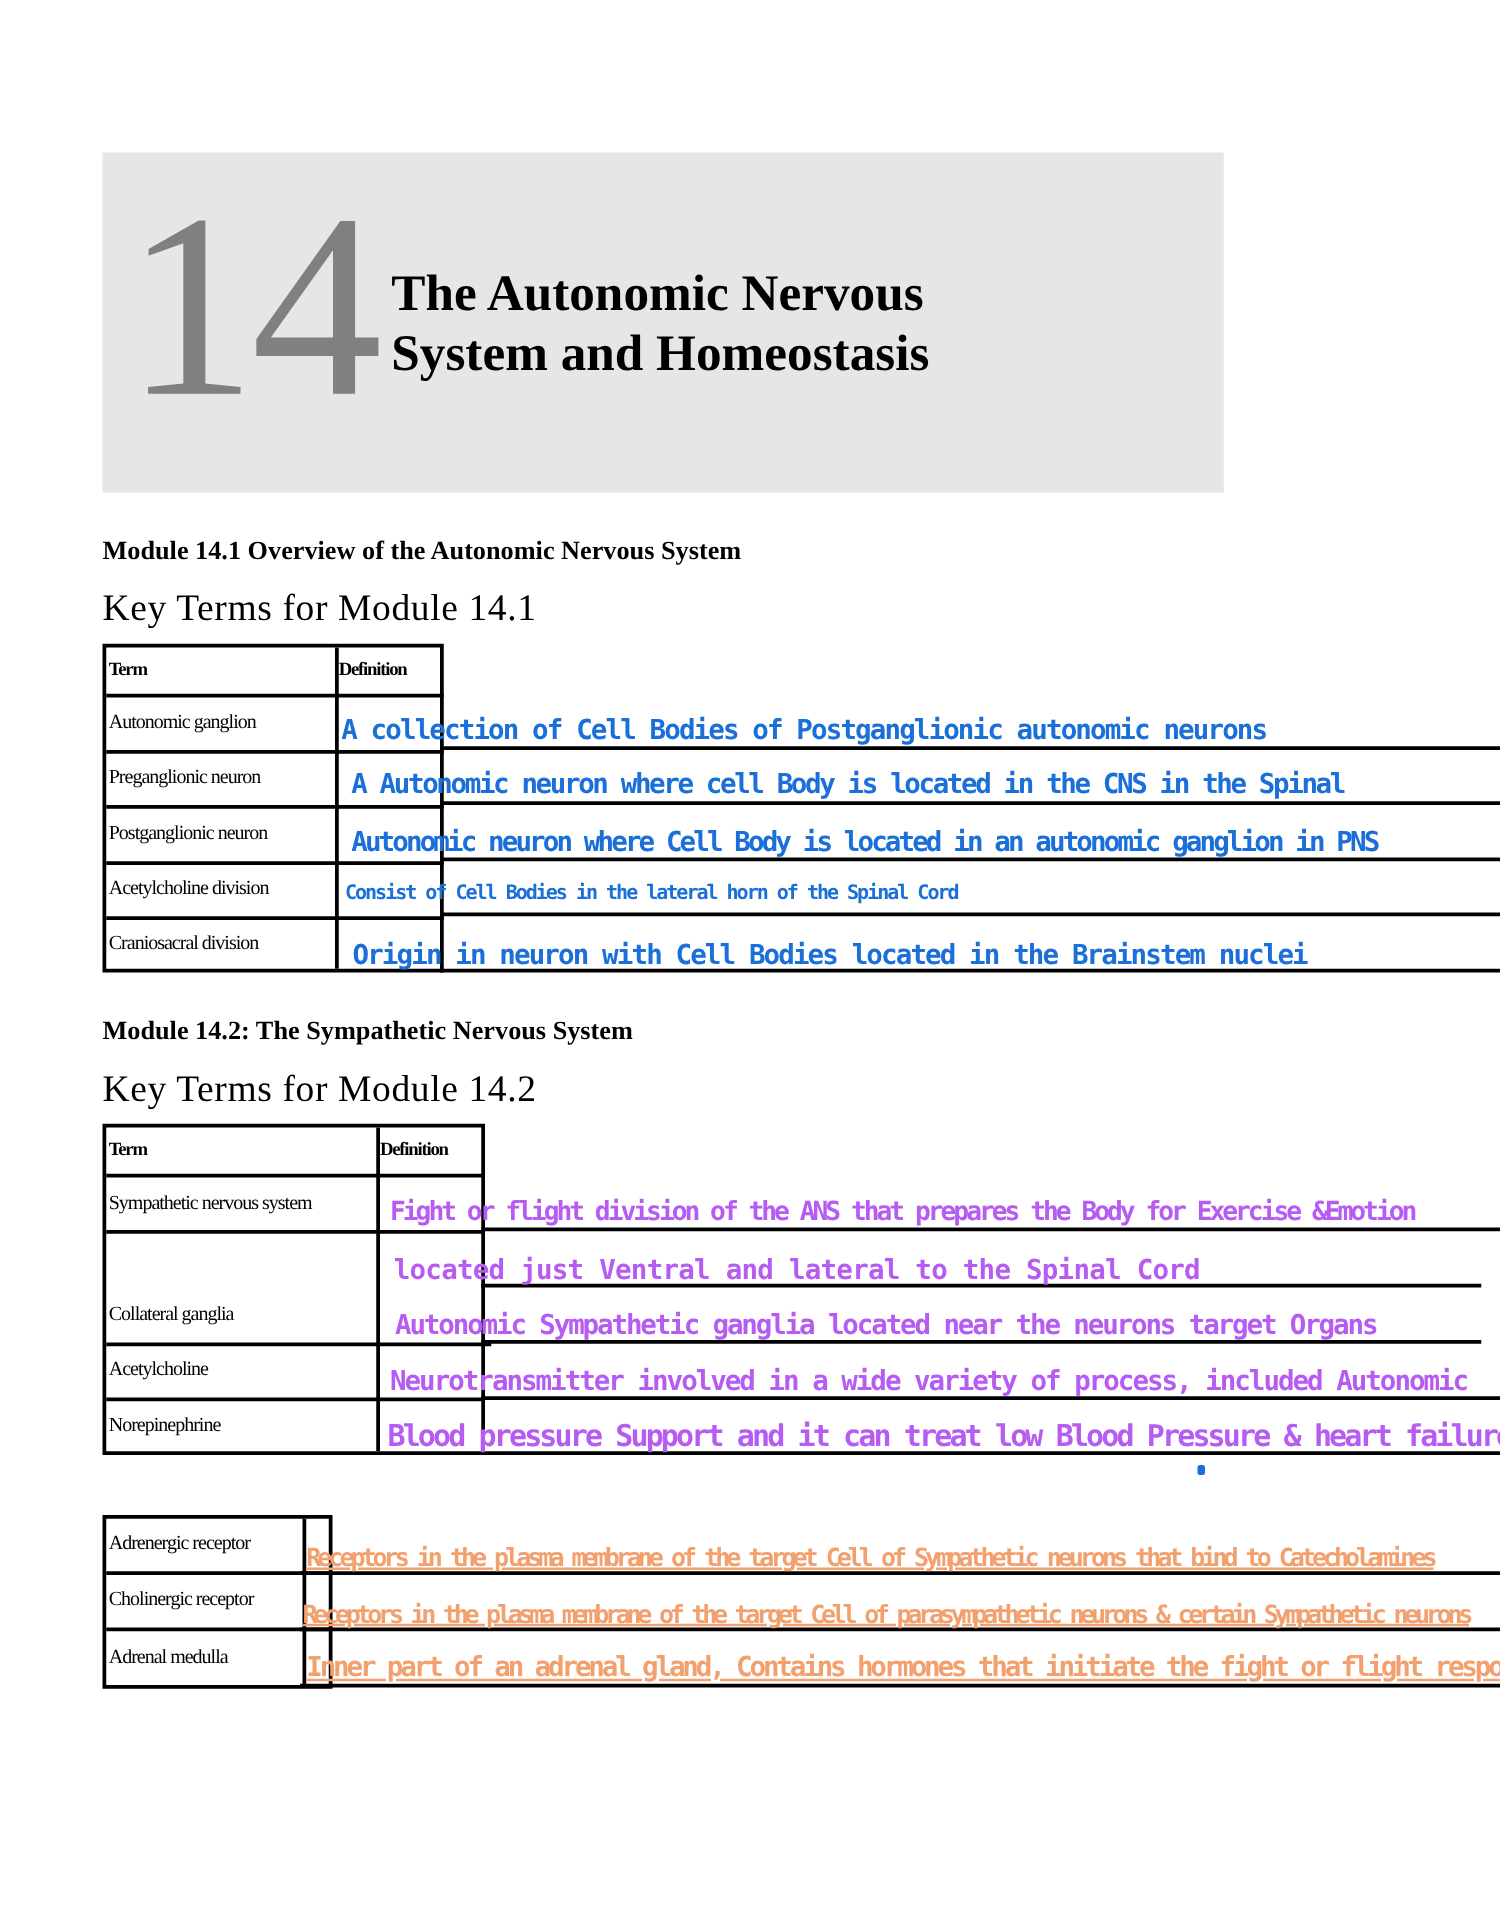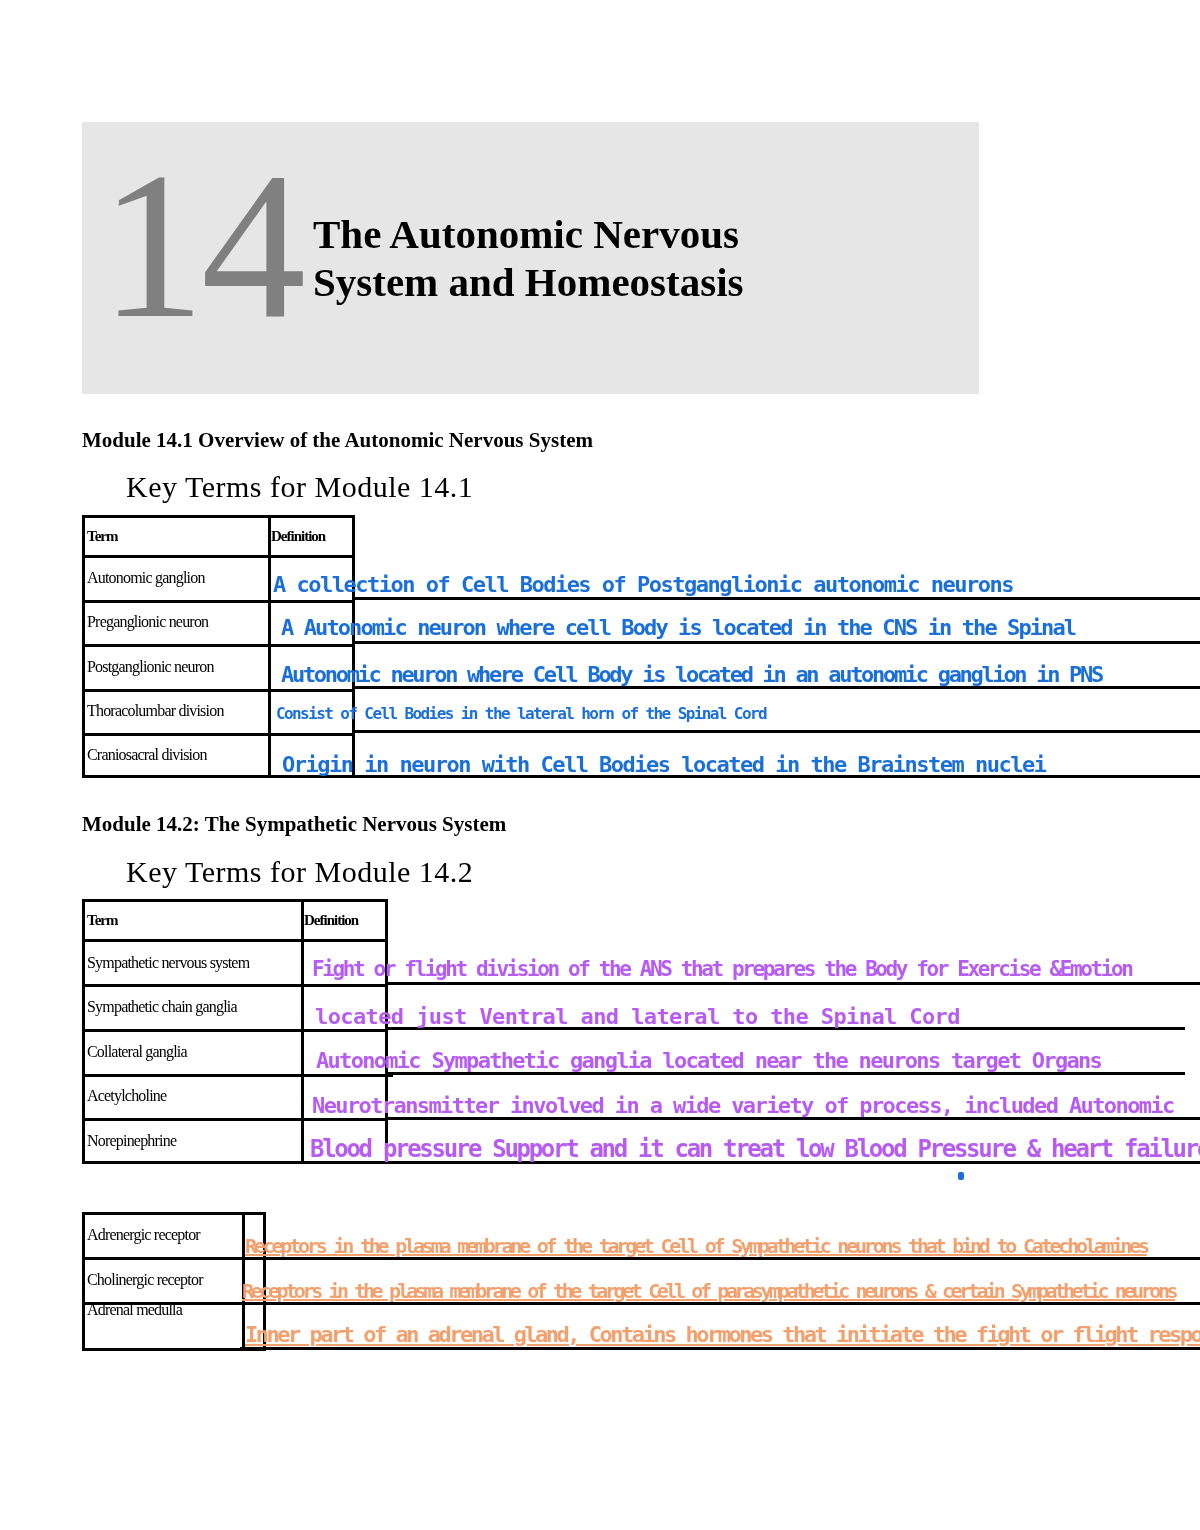--- a/index.html
+++ b/index.html
@@ -3,21 +3,21 @@
   <meta charset="utf-8">
   <style>
     html, body { margin: 0; padding: 0; background: #ffffff; }
     body { width: 1200px; height: 1530px; position: relative; overflow: hidden; font-family: "Liberation Serif", "DejaVu Serif", serif; color: #000; }
 
     .chapter-banner { position: absolute; left: 82px; top: 122px; width: 897px; height: 272px; background: #e6e6e6; }
     .chapter-number { position: absolute; left: 100px; top: 140px; font-family: "Liberation Serif", serif; font-size: 210px; line-height: 210px; color: #808080; letter-spacing: -4px; }
     .chapter-title { position: absolute; left: 313px; top: 210px; font-family: "Liberation Serif", serif; font-weight: bold; font-size: 41px; line-height: 48px; color: #000; }
 
     .module-heading { position: absolute; left: 82px; font-weight: bold; font-size: 21px; font-family: "Liberation Serif", serif; white-space: nowrap; }
-    .keyterms-heading { position: absolute; left: 82px; font-size: 30px; font-family: "Liberation Serif", serif; white-space: nowrap; letter-spacing: 0.5px; margin-left: 44px; }
+    .keyterms-heading { position: absolute; left: 82px; font-size: 30px; font-family: "Liberation Serif", serif; white-space: nowrap; letter-spacing: 0.5px; }
 
     .terms-table { position: absolute; border: 3px solid #000; box-sizing: border-box; }
     .terms-table .row { position: absolute; left: 0; border-bottom: 3px solid #000; box-sizing: border-box; }
     .terms-table .row.last { border-bottom: none; }
     .terms-table .term { position: absolute; left: 2px; font-size: 16px; letter-spacing: -0.8px; white-space: nowrap; font-family: "Liberation Serif", serif; }
     .terms-table .header-cell { font-weight: bold; font-size: 15px; letter-spacing: -1px; }
     .terms-table .col-divider { position: absolute; top: 0; bottom: 0; width: 3px; background: #000; }
 
     .answer-line { position: absolute; height: 3px; background: #000; }
     .answer { position: absolute; font-family: "DejaVu Sans Mono", monospace; font-weight: bold; white-space: nowrap; letter-spacing: -1.5px; transform-origin: left bottom; }
@@ -49,21 +49,21 @@
   <div class="row" style="top:40px; height:45px; width:270px;">
     <span class="term" style="top:11px;">Autonomic ganglion</span>
   </div>
   <div class="row" style="top:85px; height:44px; width:270px;">
     <span class="term" style="top:10px;">Preganglionic neuron</span>
   </div>
   <div class="row" style="top:129px; height:45px; width:270px;">
     <span class="term" style="top:11px;">Postganglionic neuron</span>
   </div>
   <div class="row" style="top:174px; height:44px; width:270px;">
-    <span class="term" style="top:10px;">Thoracolumbar division</span>
+    <span class="term" style="top:10px;">Acetylcholine division</span>
   </div>
   <div class="row last" style="top:218px; height:58px; width:270px;">
     <span class="term" style="top:10px;">Craniosacral division</span>
   </div>
 </div>
 
 <div class="answer-line" style="left:352px; top:597px; width:848px;"></div>
 <div class="answer-line" style="left:352px; top:641px; width:848px;"></div>
 <div class="answer-line" style="left:352px; top:686px; width:848px;"></div>
 <div class="answer-line" style="left:352px; top:730px; width:848px;"></div>
@@ -79,23 +79,20 @@
 <div class="keyterms-heading" style="top:855px;">Key Terms for Module 14.2</div>
 
 <div class="terms-table" style="left:82px; top:899px; width:306px; height:265px;">
   <div class="col-divider" style="left:216px;"></div>
   <div class="row" style="top:0; height:40px; width:303px;">
     <span class="term header-cell" style="top:10px;">Term</span>
     <span class="term header-cell" style="top:10px; left:219px;">Definition</span>
   </div>
   <div class="row" style="top:40px; height:45px; width:303px;padding-left:28px;">
     <span class="term" style="top:12px;">Sympathetic nervous system</span>
-  </div>
-  <div class="row" style="top:85px; height:45px; width:303px;">
-    <span class="term" style="top:11px;">Sympathetic chain ganglia</span>
   </div>
   <div class="row" style="top:130px; height:45px; width:308px;">
     <span class="term" style="top:11px;">Collateral ganglia</span>
   </div>
   <div class="row" style="top:175px; height:44px; width:303px;">
     <span class="term" style="top:10px;">Acetylcholine</span>
   </div>
   <div class="row last" style="top:219px; height:43px; width:303px;">
     <span class="term" style="top:11px;">Norepinephrine</span>
   </div>
@@ -116,21 +113,21 @@
 <div class="stray-mark"></div>
 
 <div class="terms-table" style="left:82px; top:1212px; width:184px; height:139px;">
   <div class="col-divider" style="left:157px;"></div>
   <div class="row" style="top:0; height:45px; width:181px;">
     <span class="term" style="top:11px;">Adrenergic receptor</span>
   </div>
   <div class="row" style="top:45px; height:45px; width:181px;">
     <span class="term" style="top:11px;">Cholinergic receptor</span>
   </div>
-  <div class="row last" style="top:74px; height:46px; width:167px;">
+  <div class="row last" style="top:90px; height:46px; width:167px;">
     <span class="term" style="top:12px;">Adrenal medulla</span>
   </div>
 </div>
 
 <div class="answer-line" style="left:240px; top:1257px; width:960px;"></div>
 <div class="answer-line" style="left:240px; top:1302px; width:960px;"></div>
 <div class="answer-line" style="left:240px; top:1347px; width:960px;"></div>
 
 <div class="answer salmon" style="left:245px; top:1234px; font-size:20px; letter-spacing:-3.2px;">Receptors in the plasma membrane of the target Cell of Sympathetic neurons that bind to Catecholamines</div>
 <div class="answer salmon" style="left:242px; top:1279px; font-size:20px; letter-spacing:-3.4px;">Receptors in the plasma membrane of the target Cell of parasympathetic neurons &amp; certain Sympathetic neurons</div>

